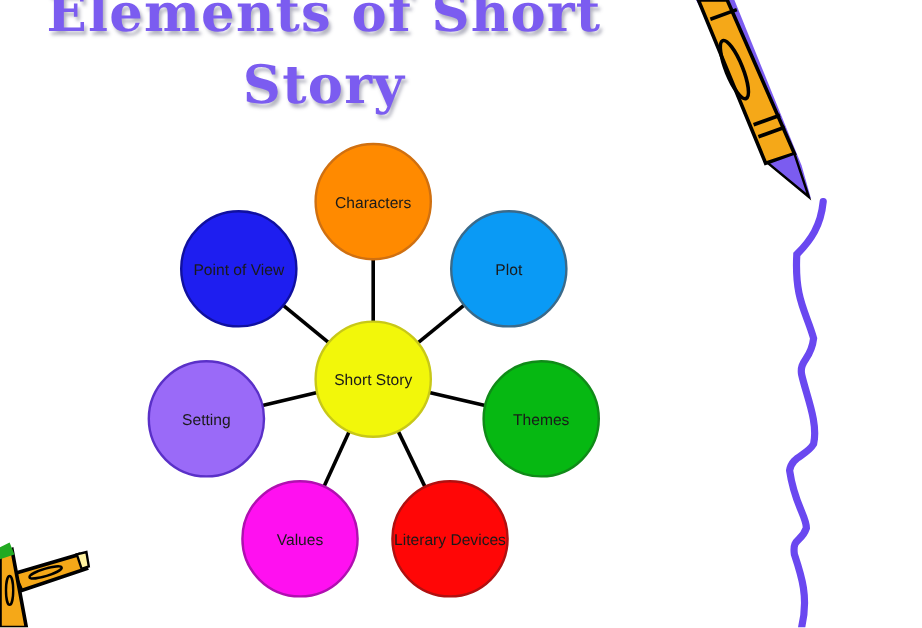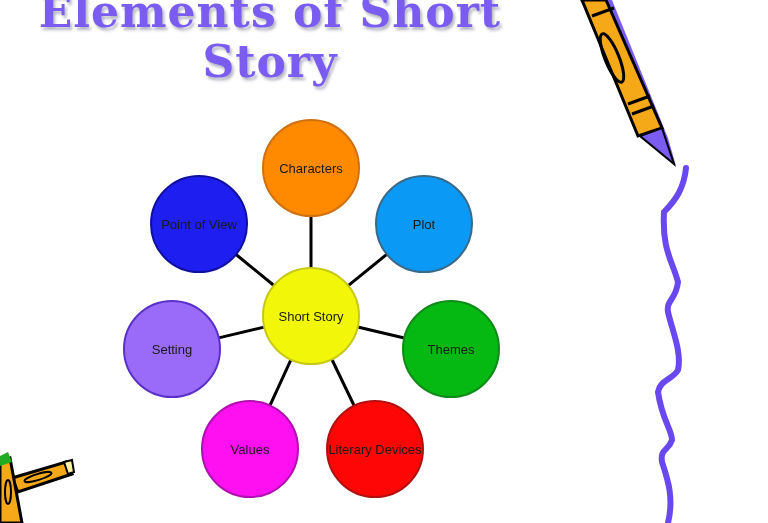--- a/index.html
+++ b/index.html
@@ -10,21 +10,21 @@
   }
   .title {
     position: absolute; left: 0; width: 540px; text-align: center;
     font-family: "DejaVu Serif", serif; font-weight: bold;
     color: #7b5cf0;
     text-shadow: 2px 3px 3px rgba(90,90,120,0.45);
     letter-spacing: 1px;
     margin: 0;
   }
   .title-line1 { top: -14px; font-size: 44px; }
-  .title-line2 { top: 36px; font-size: 44px; text-align: center; }
+  .title-line2 { top: 46px; font-size: 44px; text-align: center; }
   svg.diagram { position: absolute; left: 0; top: 0; }
   .node-label {
     font-family: "Liberation Sans", sans-serif; font-size: 13px; fill: #1a1a1a;
   }
 </style>
 </head>
 <body>
 
 <h1 class="title title-line1">Elements of Short</h1>
 <h1 class="title title-line2">Story</h1>

